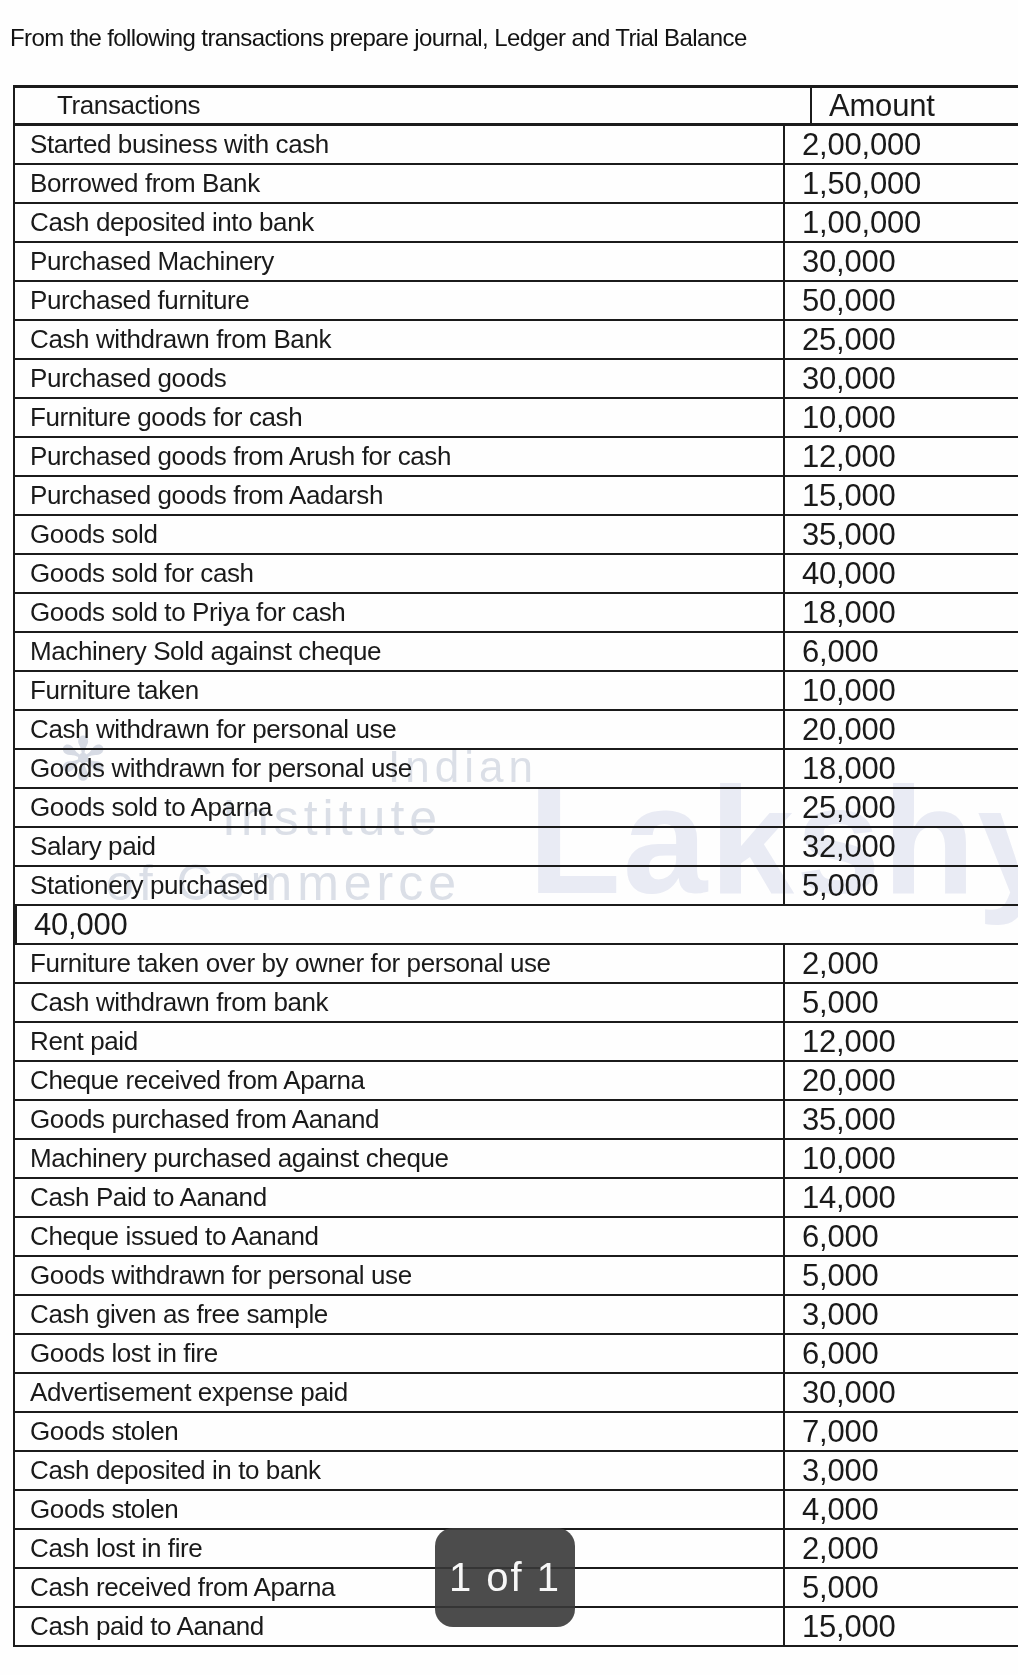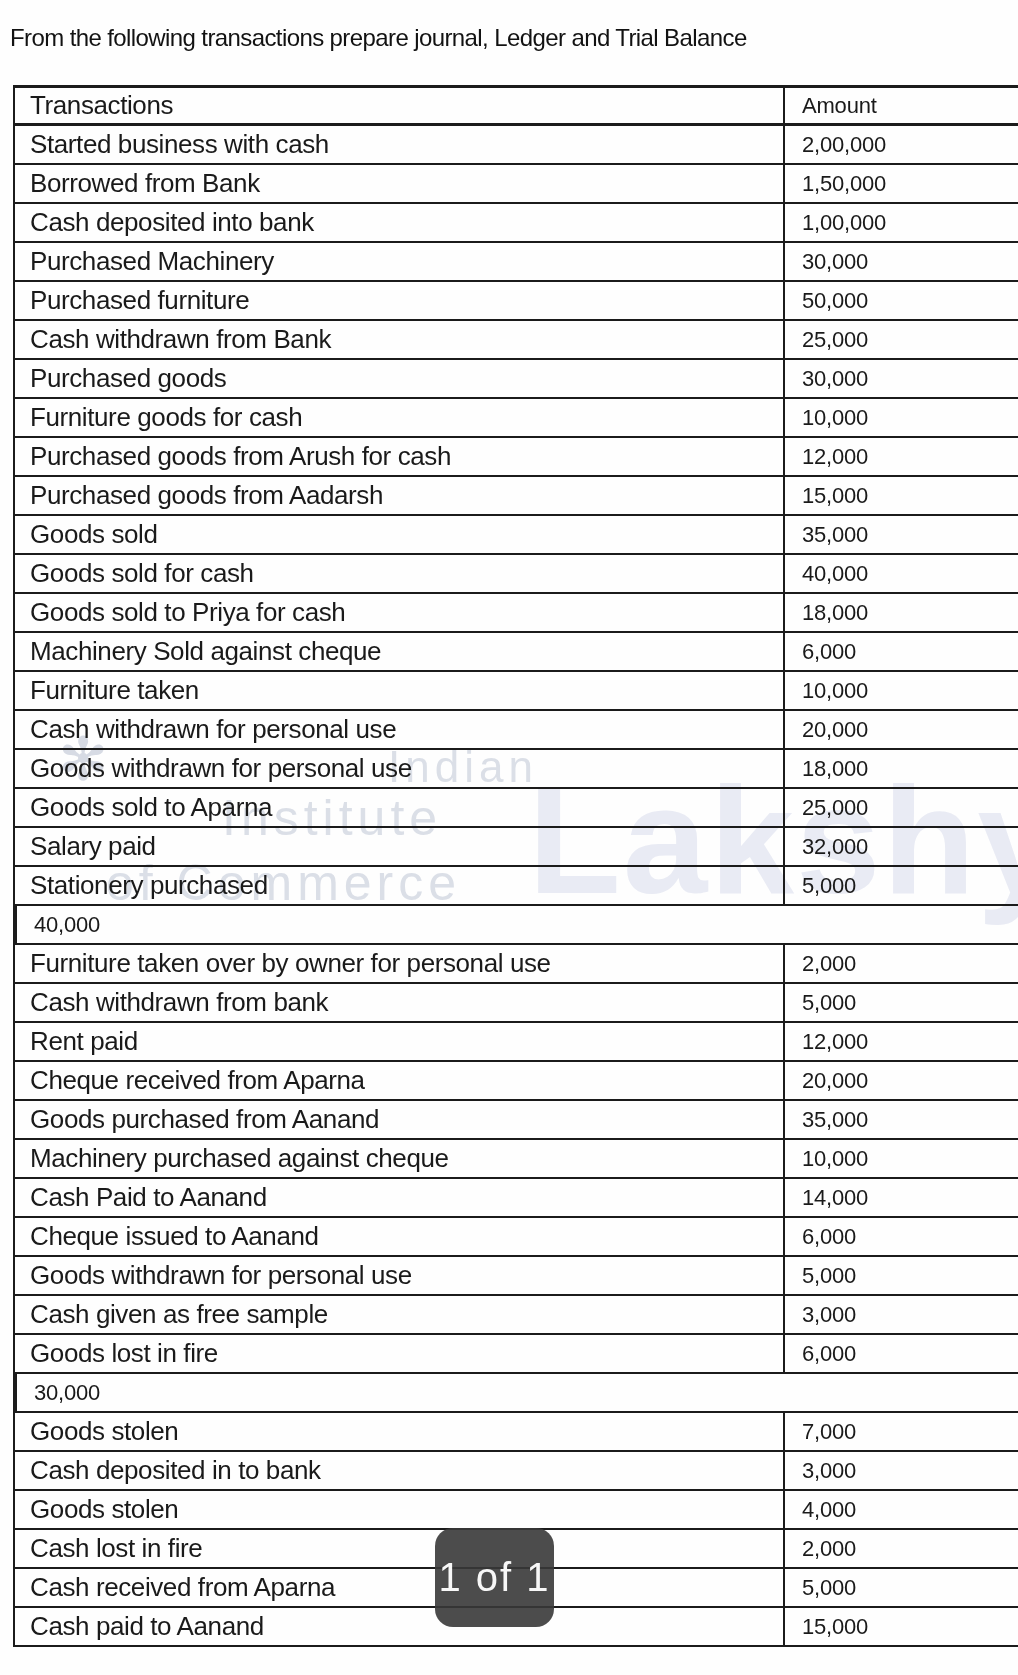--- a/index.html
+++ b/index.html
@@ -57,42 +57,42 @@
     border-top: 3px solid #1b1b1b;
     border-left: 2px solid #1b1b1b;
     z-index: 1;
   }
   .row {
     display: flex;
     height: 39px;
     border-bottom: 2px solid #1b1b1b;
     background: transparent;
   }
-  .row.header { height: 38px; border-bottom: 3px solid #1b1b1b; }
+  .row.header { height: 38px; border-bottom: 3px solid #1b1b1b; padding-left: 27px; }
   .cell { display: flex; align-items: center; overflow: hidden; white-space: nowrap; }
   .c-txn {
     width: 768px;
     padding-left: 15px;
     font-size: 26px;
     letter-spacing: -0.4px;
     color: #1a1a1a;
   }
   .c-amt {
     flex: 1;
     border-left: 2px solid #1b1b1b;
     padding-left: 17px;
-    font-size: 22px;
+    font-size: 31px;
     letter-spacing: -0.2px;
     color: #1a1a1a;
   }
   
   .page-pill {
     position: absolute;
     left: 435px; top: 1528px;
-    width: 119px; height: 99px;
+    width: 140px; height: 99px;
     border-radius: 18px;
     background: rgba(56, 56, 56, 0.90);
     display: flex; align-items: center; justify-content: center;
     z-index: 3;
   }
   .page-pill span {
     color: #f7f7f7;
     font-size: 40px;
     letter-spacing: 2px;
     white-space: nowrap;
@@ -273,20 +273,21 @@
           <div class="cell c-txn">Cash given as free sample</div>
           <div class="cell c-amt">3,000</div>
         </div>
 
         <div class="row">
           <div class="cell c-txn">Goods lost in fire</div>
           <div class="cell c-amt">6,000</div>
         </div>
 
         <div class="row">
+          <div class="cell c-txn">Advertisement expense paid</div>
           <div class="cell c-amt">30,000</div>
         </div>
 
         <div class="row">
           <div class="cell c-txn">Goods stolen</div>
           <div class="cell c-amt">7,000</div>
         </div>
 
         <div class="row">
           <div class="cell c-txn">Cash deposited in to bank</div>

